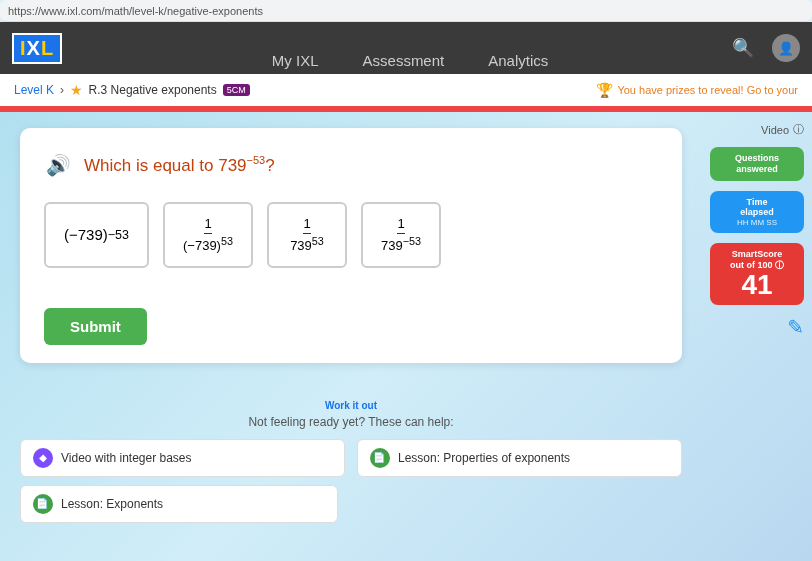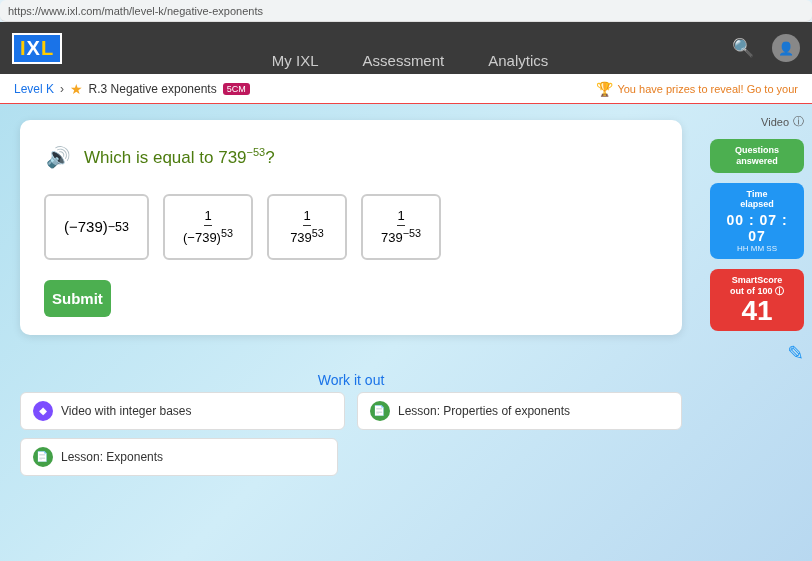--- a/index.html
+++ b/index.html
@@ -97,34 +97,34 @@
       align-items: center;
       justify-content: center;
       color: white;
       font-size: 13px;
       cursor: pointer;
     }
 
     
     .breadcrumb-bar {
       background: #fff;
-      height: 30px;
-      display: flex;
-      align-items: center;
-      padding: 7px 14px;
+      height: 16px;
+      display: flex;
+      align-items: center;
+      padding: 16px 14px;
       font-size: 12px;
       color: #555;
-      border-bottom: 1px solid #ef4444;
+      border-bottom: 6px solid #ef4444;
       gap: 6px;
     }
     .breadcrumb-bar a { color: #1a73e8; text-decoration: none; }
     .breadcrumb-star { color: #f5a623; font-size: 14px; }
     .breadcrumb-label { color: #333; font-weight: 500; }
     .breadcrumb-badge {
-      background: #be185d;
+      background: #701a75;
       color: white;
       font-size: 9px;
       padding: 1px 4px;
       border-radius: 3px;
     }
     .prize-banner {
       margin-left: auto;
       color: #e67e22;
       font-size: 11px;
       display: flex;
@@ -166,21 +166,21 @@
       height: 30px;
       display: flex;
       align-items: center;
       justify-content: center;
       font-size: 20px;
       color: #555;
       cursor: pointer;
     }
     .question-text {
       font-size: 17px;
-      color: #4d7c0f;
+      color: #c2410c;
       font-weight: 500;
     }
     .question-text sup { font-size: 11px; }
 
     .answer-choices {
       display: flex;
       gap: 14px;
       flex-wrap: wrap;
       margin-bottom: 20px;
     }
@@ -210,35 +210,36 @@
       padding-bottom: 1px;
       margin-bottom: 1px;
     }
     .fraction .denominator { }
 
     .submit-btn {
       background: #4caf50;
       color: white;
       border: none;
       border-radius: 6px;
-      padding: 10px 8px;
+      padding: 10px 26px;
       font-size: 15px;
       font-weight: bold;
       cursor: pointer;
+      margin-top: 20px;
     }
 
     
     .work-it-out {
       text-align: center;
       margin: 10px 0 12px;
     }
     .work-it-out-title {
-      font-size: 14px;
+      font-size: 10px;
       color: #1a73e8;
-      font-weight: normal;
+      font-weight: bold;
       margin-bottom: 4px;
       margin-top: 37px;
     }
     .work-it-out-subtitle {
       font-size: 12px;
       color: #555;
       margin-bottom: 10px;
     }
     .help-links {
       display: flex;
@@ -425,20 +426,21 @@
             <span class="denominator">739<sup>−53</sup></span>
           </div>
         </button>
       </div>
 
       <button class="submit-btn">Submit</button>
     </div>
 
     <div class="work-it-out">
       <div class="work-it-out-title">Work it out</div>
+      <div class="work-it-out-subtitle">Not feeling ready yet? These can help:</div>
       <div class="help-links">
         <div class="help-link">
           <div class="help-link-icon">◆</div>
           <span>Video with integer bases</span>
         </div>
         <div class="help-link">
           <div class="help-link-icon green">📄</div>
           <span>Lesson: Properties of exponents</span>
         </div>
       </div>
@@ -456,21 +458,20 @@
       <span>Video</span>
       <span>ⓘ</span>
     </div>
 
     <div class="questions-answered-card">
       <div class="qa-label">Questions<br>answered</div>
     </div>
 
     <div class="time-elapsed-card">
       <div class="te-label">Time<br>elapsed</div>
-      <div class="te-time">00 : 07 : 07</div>
       <div class="te-subtext">HH   MM   SS</div>
     </div>
 
     <div class="smartscore-card">
       <div class="ss-label">SmartScore<br>out of 100 ⓘ</div>
       <div class="ss-score">41</div>
     </div>
 
     <div class="edit-icon-btn">✎</div>
   </div>

